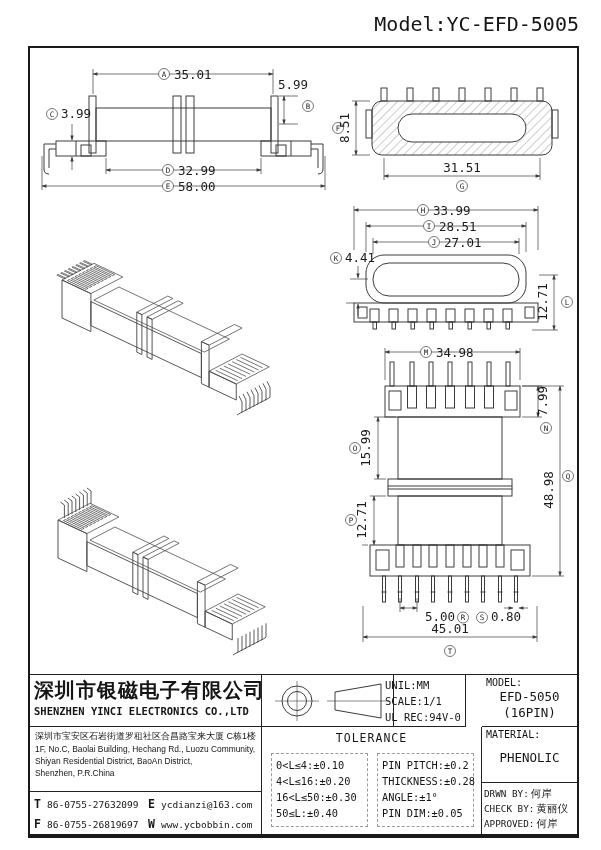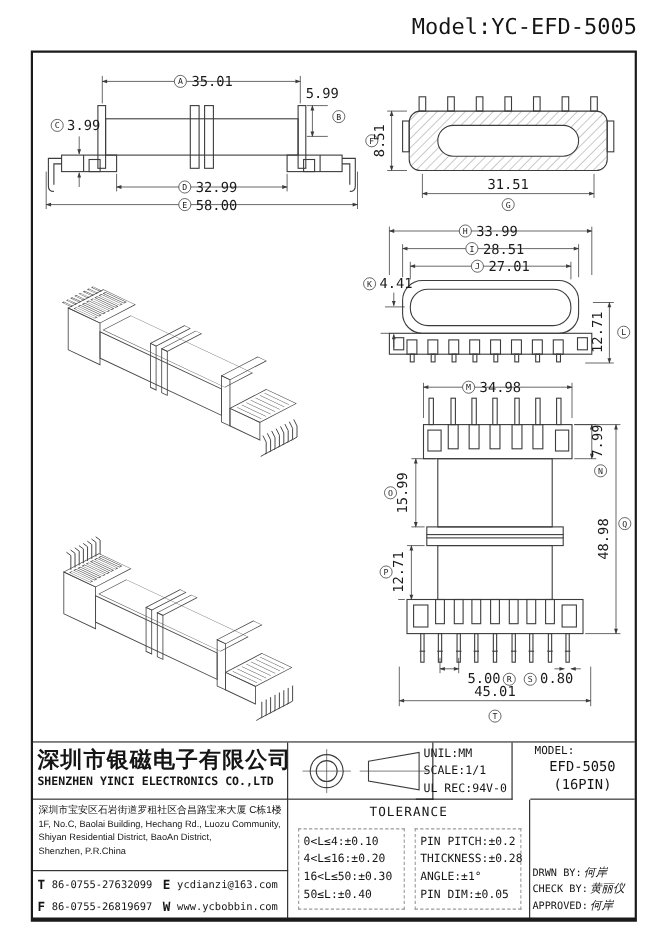--- a/index.html
+++ b/index.html
@@ -36,21 +36,21 @@
   .tol-box{position:absolute;top:26px;width:97px;height:74px;border:1px dashed #9a9a9a;padding:3px 4px;font-size:10.3px;line-height:16px;white-space:nowrap}
   .tol-l{left:9px}
   .tol-r{left:115px}
   .mod-cell{left:452px;top:0;width:95px;height:52px;border-bottom:1px solid #222;padding:2px 4px}
   .mod-lab{font-size:10px}
   .mod-val{font-size:12.5px;text-align:center;margin-top:1px;white-space:nowrap}
   .mat-cell{left:452px;top:52px;width:95px;height:56px;border-bottom:1px solid #222;padding:2px 4px}
   .mat-val{font-size:12.5px;text-align:center;margin-top:10px}
   .sign-cell{left:452px;top:108px;width:95px;height:52px;padding:3px 2px;font-size:9.3px;line-height:15px}
   .sg{display:flex;white-space:nowrap}
-  .sg .nm{font-family:"DejaVu Sans",sans-serif;font-size:10.5px;font-style:italic;margin-left:2px}
+  .sg .nm{font-family:"DejaVu Sans",sans-serif;font-size:10.5px;margin-left:2px}
 </style>
 </head>
 <body>
 
 <div class="model-title">Model:YC-EFD-5005</div>
 
 <div class="frame">
 
   <svg style="left:6px;top:8px" width="296" height="140" viewBox="0 0 296 140">
     <defs>
@@ -501,20 +501,24 @@
         <div>ANGLE:±1°</div>
         <div>PIN DIM:±0.05</div>
       </div>
     </div>
 
     <div class="cell mod-cell">
       <div class="mod-lab">MODEL:</div>
       <div class="mod-val">EFD-5050</div>
       <div class="mod-val">(16PIN)</div>
     </div>
+    <div class="cell mat-cell">
+      <div class="mod-lab">MATERIAL:</div>
+      <div class="mat-val">PHENOLIC</div>
+    </div>
     <div class="cell sign-cell">
       <div class="sg">
           <span>DRWN BY:</span>
           <span class="nm">何岸</span>
         </div>
       <div class="sg">
           <span>CHECK BY:</span>
           <span class="nm">黄丽仪</span>
         </div>
       <div class="sg">

